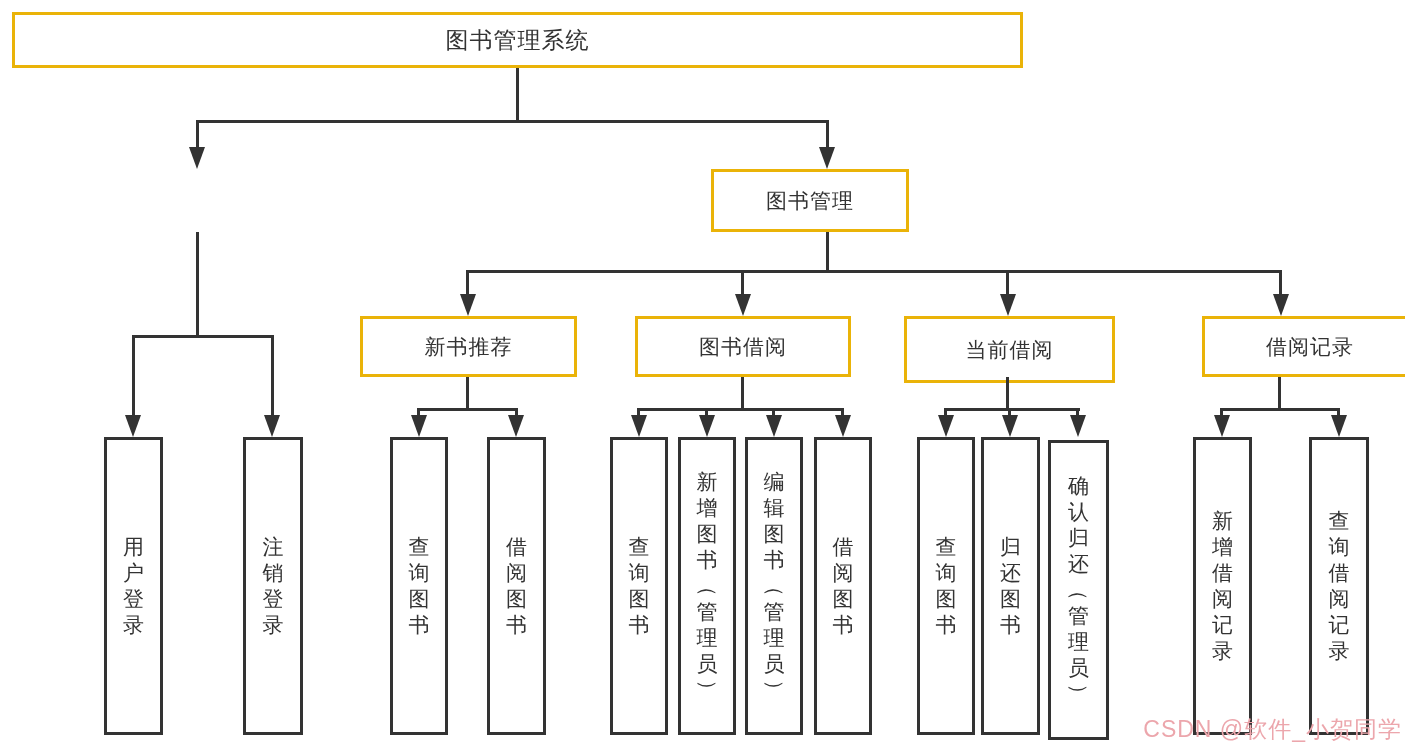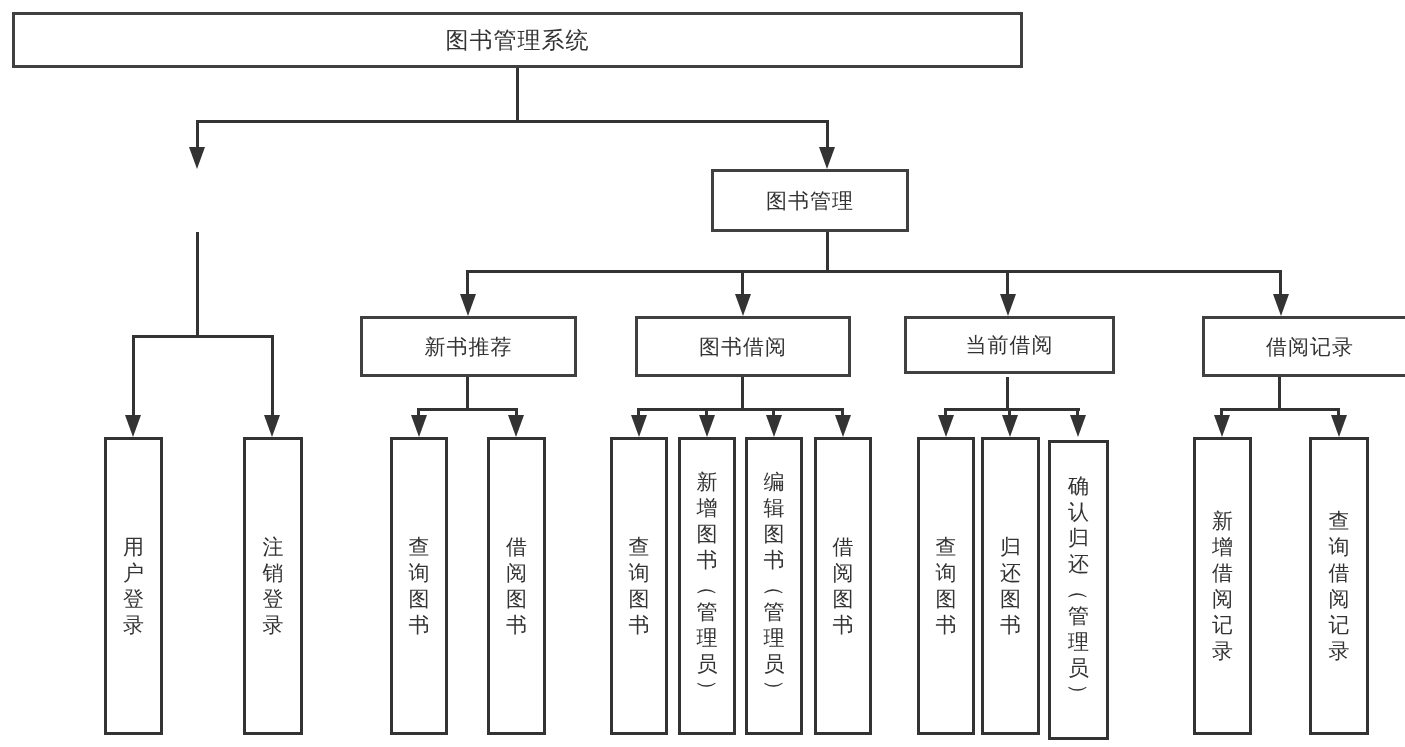--- a/index.html
+++ b/index.html
@@ -1,18 +1,18 @@
 <!DOCTYPE html>
 <html><head>
 <meta charset="utf-8">
 <style>
   html,body{margin:0;padding:0;background:#ffffff;}
   body{font-family:"Liberation Sans","DejaVu Sans",sans-serif;}
   #canvas{position:relative;width:1405px;height:747px;background:#ffffff;overflow:hidden;}
-  .node{position:absolute;box-sizing:border-box;border:3px solid #404040;background:#ffffff;
+  .node{position:absolute;box-sizing:border-box;border:3px solid #eab308;background:#ffffff;
         display:flex;align-items:center;justify-content:center;color:#333333;font-size:21px;
         letter-spacing:1px;}
   .vnode{position:absolute;box-sizing:border-box;border:3px solid #333333;background:#ffffff;
          color:#333333;}
   .vtext{display:flex;flex-direction:column;align-items:center;justify-content:center;
          width:100%;height:100%;font-size:21px;color:#333333;}
   .vtext span{line-height:26px;display:block;}
   .vtext span.rot{transform:rotate(90deg);}
   .vl{position:absolute;width:3px;background:#333333;}
   .hl{position:absolute;height:3px;background:#333333;}
@@ -54,21 +54,21 @@
   <div class="arrow" style="left:460px;top:294px;"></div>
   <div class="vl" style="left:741px;top:270px;height:27px;"></div>
   <div class="arrow" style="left:735px;top:294px;"></div>
   <div class="vl" style="left:1006px;top:270px;height:27px;"></div>
   <div class="arrow" style="left:1000px;top:294px;"></div>
   <div class="vl" style="left:1279px;top:270px;height:27px;"></div>
   <div class="arrow" style="left:1273px;top:294px;"></div>
 
   <div class="node" style="left:360px;top:316px;width:217px;height:61px;">新书推荐</div>
   <div class="node" style="left:635px;top:316px;width:216px;height:61px;">图书借阅</div>
-  <div class="node" style="left:904px;top:316px;width:211px;height:58px;">当前借阅</div>
+  <div class="node" style="left:904px;top:316px;width:211px;height:67px;">当前借阅</div>
   <div class="node" style="left:1173px;top:316px;width:216px;height:61px;margin-left:29px;">借阅记录</div>
 
   <div class="vl" style="left:466px;top:377px;height:34px;"></div>
   <div class="hl" style="left:418px;top:408px;width:100px;"></div>
   <div class="vl" style="left:417px;top:408px;height:12px;"></div>
   <div class="arrow" style="left:411px;top:415px;"></div>
   <div class="vl" style="left:515px;top:408px;height:12px;"></div>
   <div class="arrow" style="left:508px;top:415px;"></div>
 
   <div class="vl" style="left:741px;top:377px;height:34px;"></div>
@@ -219,14 +219,15 @@
     <div class="vtext">
         <span>查</span>
         <span>询</span>
         <span>借</span>
         <span>阅</span>
         <span>记</span>
         <span>录</span>
       </div>
   </div>
 
+  <div class="watermark" style="color: rgb(236, 166, 172);">CSDN @软件_小贺同学</div>
 
 </div>
 
 </body></html>

